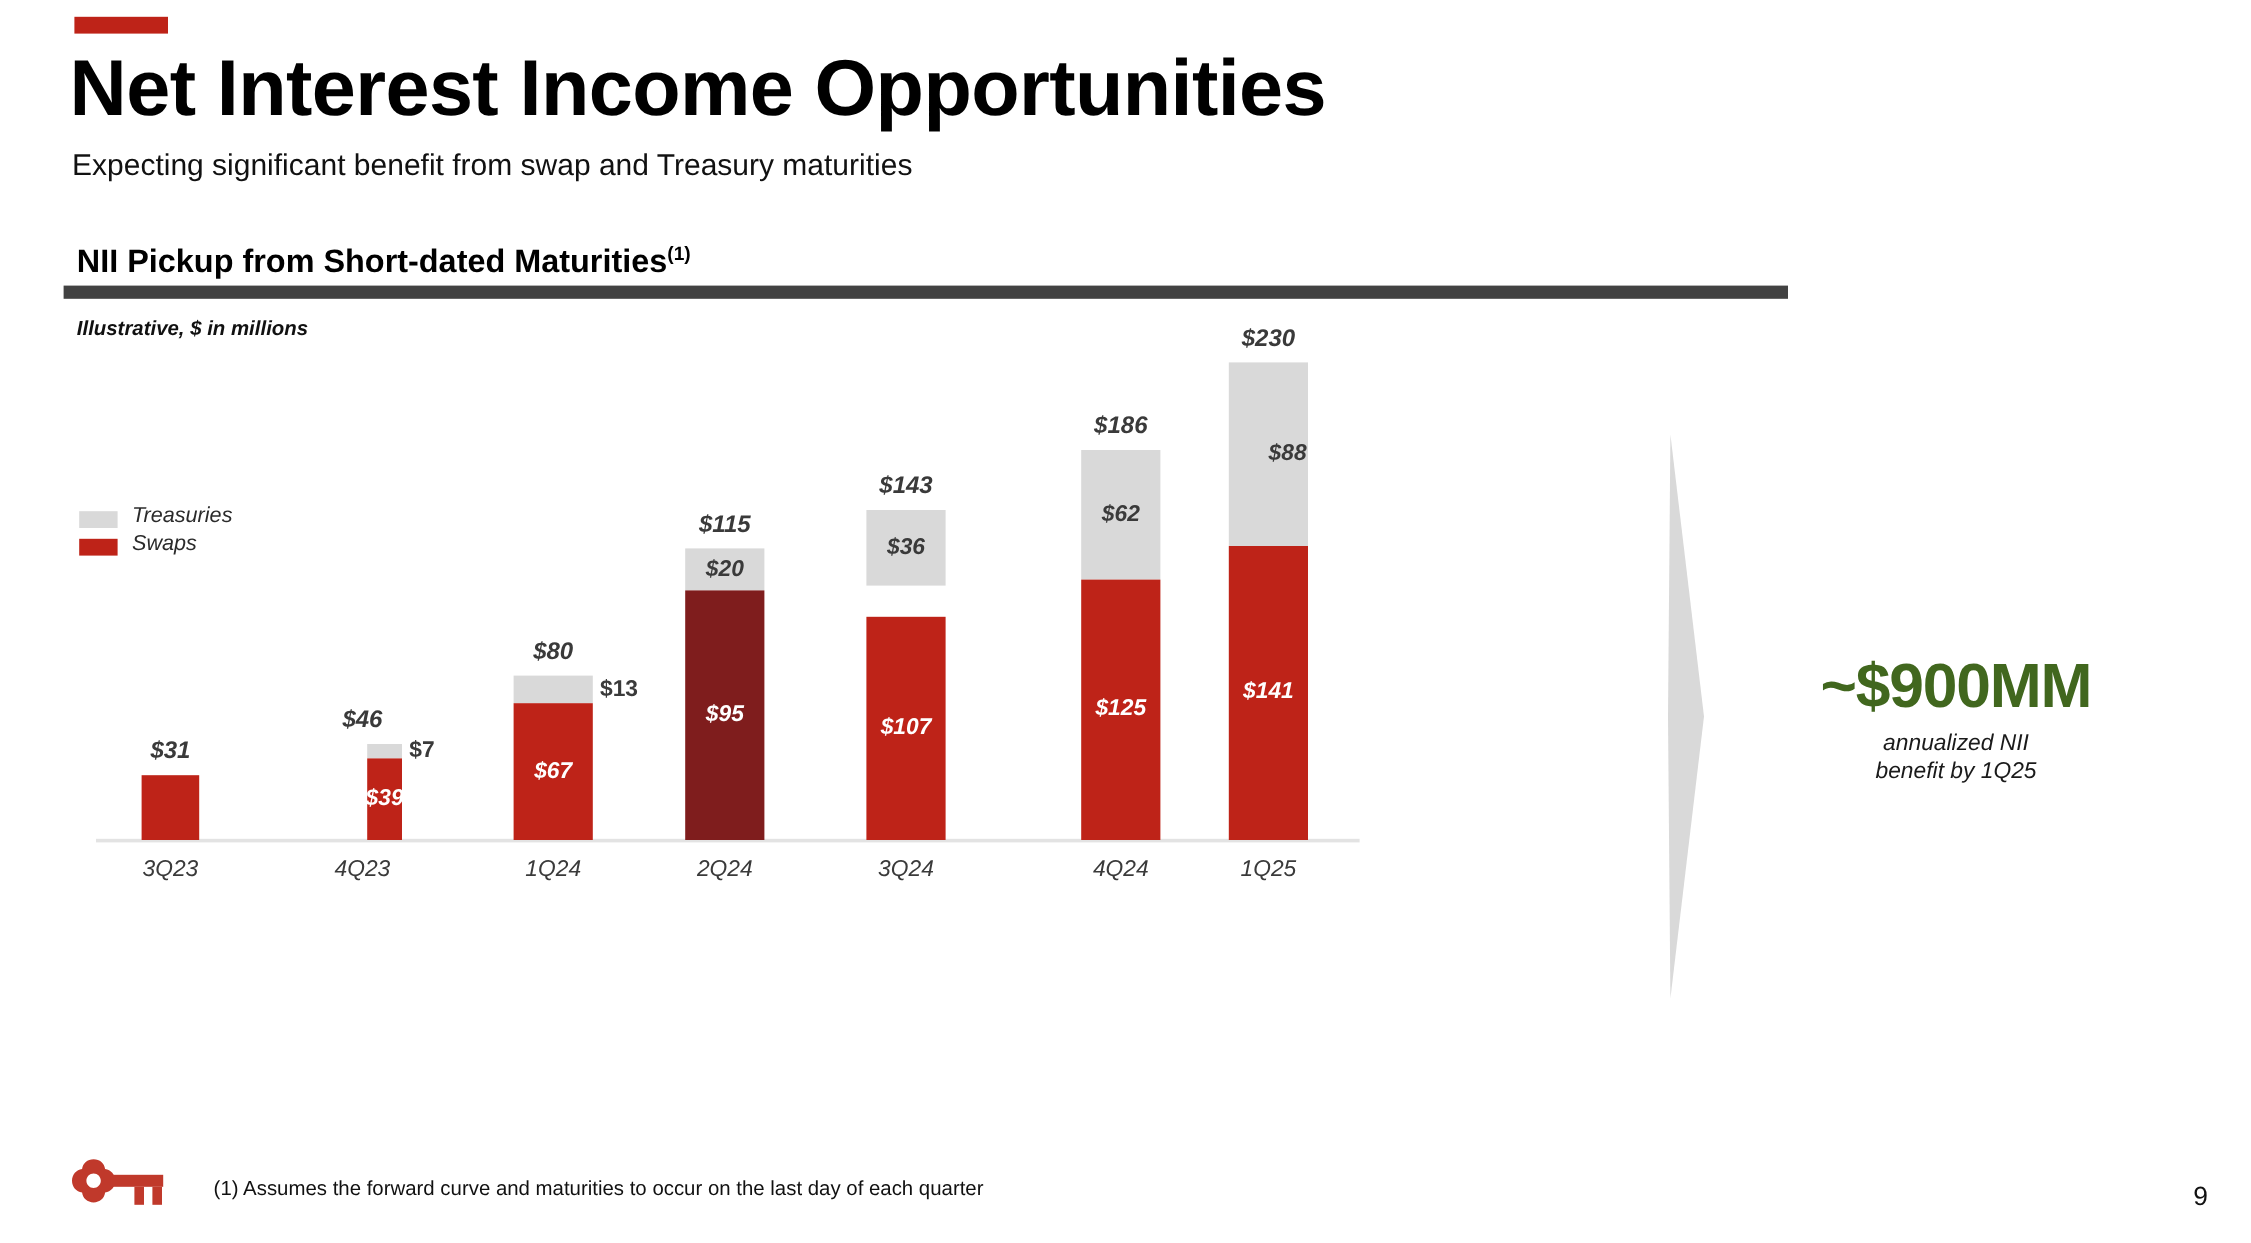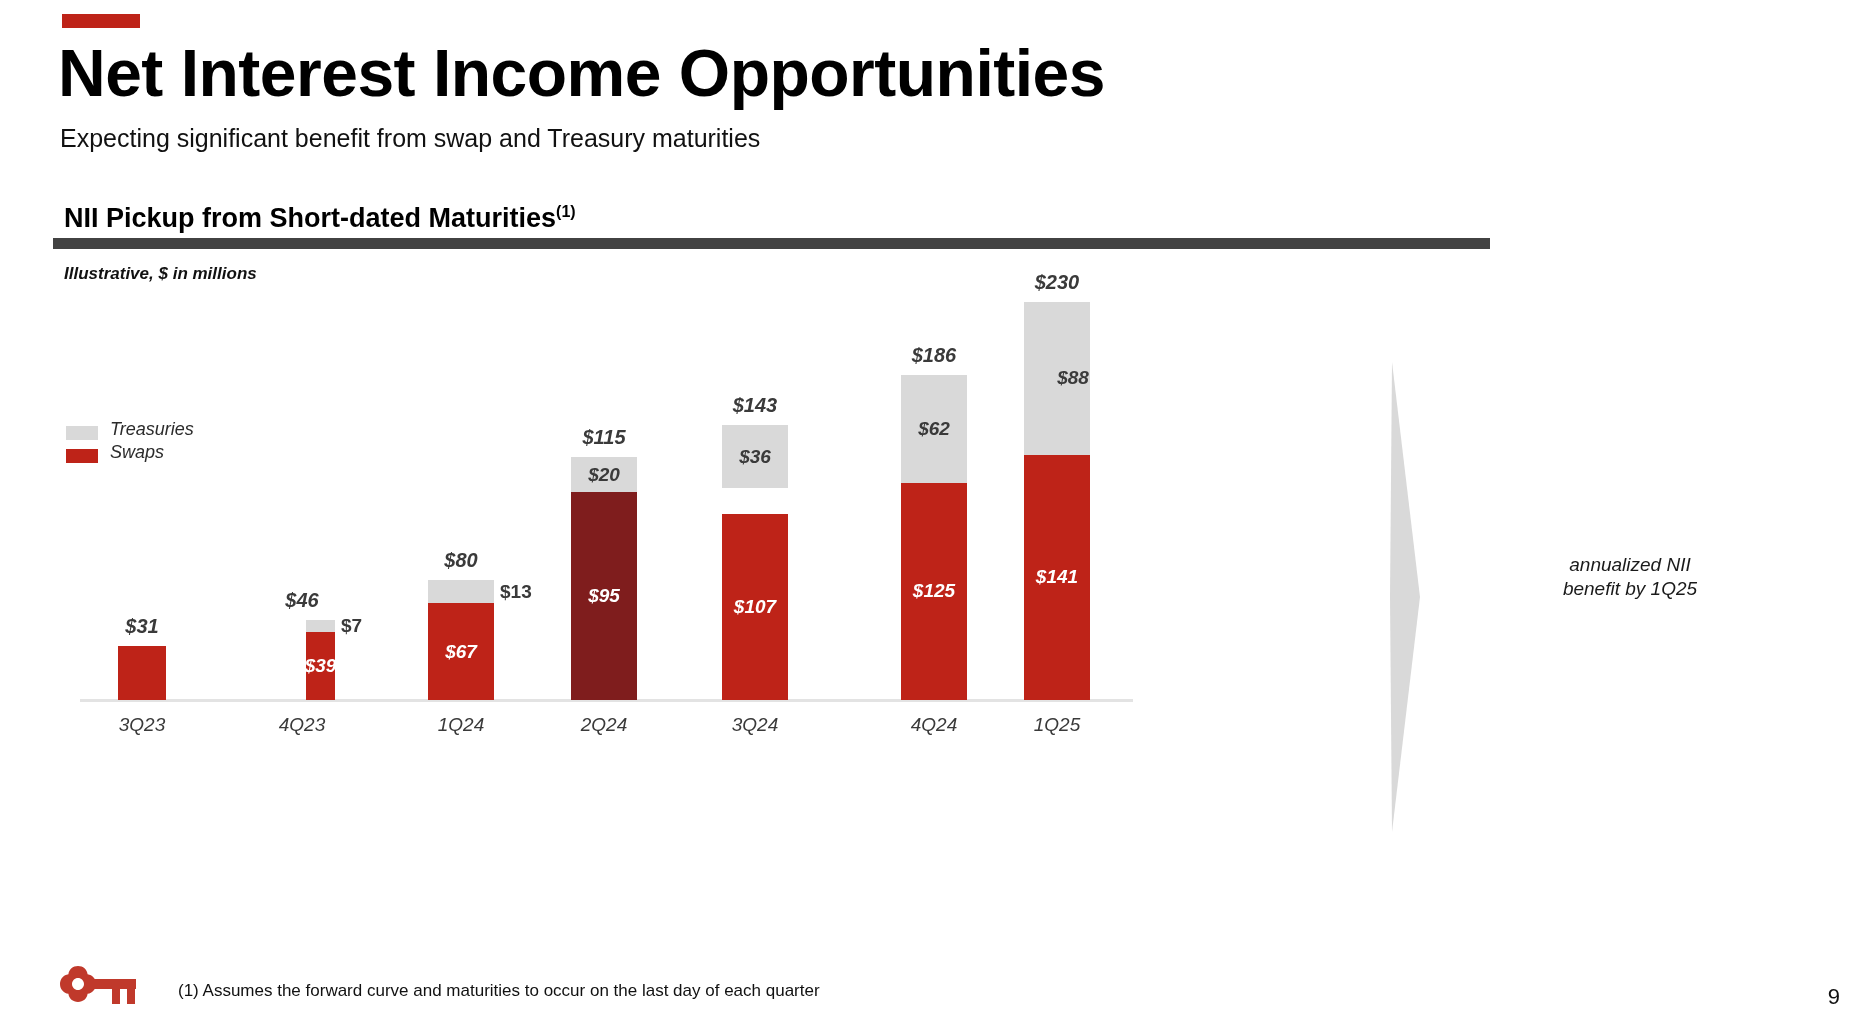--- a/index.html
+++ b/index.html
@@ -290,21 +290,21 @@
         <div class="seg seg-swaps" style="height: 67.8261px; background: rgb(190, 35, 24);">
           <span class="seg-label seg-label-inside-red">$39</span>
         </div>
         <div class="cat-label">4Q23</div>
       </div>
       <div class="bar-group" style="left: 348px; width: 66px;">
         <div class="total-label">$80</div>
         <div class="seg seg-treasuries" style="height: 22.6087px; background: rgb(217, 217, 217);">
           <span class="seg-label-outside">$13</span>
         </div>
-        <div class="seg seg-swaps" style="height: 97px; background: rgb(190, 35, 24);">
+        <div class="seg seg-swaps" style="height: 114px; background: rgb(190, 35, 24);">
           <span class="seg-label seg-label-inside-red">$67</span>
         </div>
         <div class="cat-label">1Q24</div>
       </div>
       <div class="bar-group" style="left: 491px; width: 66px;">
         <div class="total-label">$115</div>
         <div class="seg seg-treasuries" style="height: 34.7826px; background: rgb(217, 217, 217);">
           <span class="seg-label seg-label-inside-gray">$20</span>
         </div>
         <div class="seg seg-swaps" style="height: 208px; background: #7f1d1d;">
@@ -342,20 +342,21 @@
         </div>
         <div class="cat-label">1Q25</div>
       </div>
     </div>
 
   <svg class="divider-shape" viewBox="0 0 34 470" preserveAspectRatio="none">
     <path d="M2 0 L30 235 L2 470 L0 235 Z" fill="#D9D9D9"></path>
   </svg>
 
   <div class="callout">
+    <div class="callout-value">~$900MM</div>
     <div class="callout-sub">
       <div>annualized NII</div>
       <div>benefit by 1Q25</div>
     </div>
   </div>
 
   <svg class="key-logo" viewBox="0 0 100 60">
     <g fill="#C0392B">
       <path d="M30 8 c-5.2 0-9 3.4-9.6 8.2 C15.6 16.9 12 20.8 12 26 c0 5.2 3.6 9.1 8.4 9.8 C21 40.6 24.8 44 30 44 c5.2 0 9-3.4 9.6-8.2 C44.4 35.1 48 31.2 48 26 c0-5.2-3.6-9.1-8.4-9.8 C39 11.4 35.2 8 30 8 z M30 20 c3.3 0 6 2.7 6 6 c0 3.3-2.7 6-6 6 c-3.3 0-6-2.7-6-6 c0-3.3 2.7-6 6-6 z"></path>
       <rect x="44" y="21" width="44" height="10"></rect>

